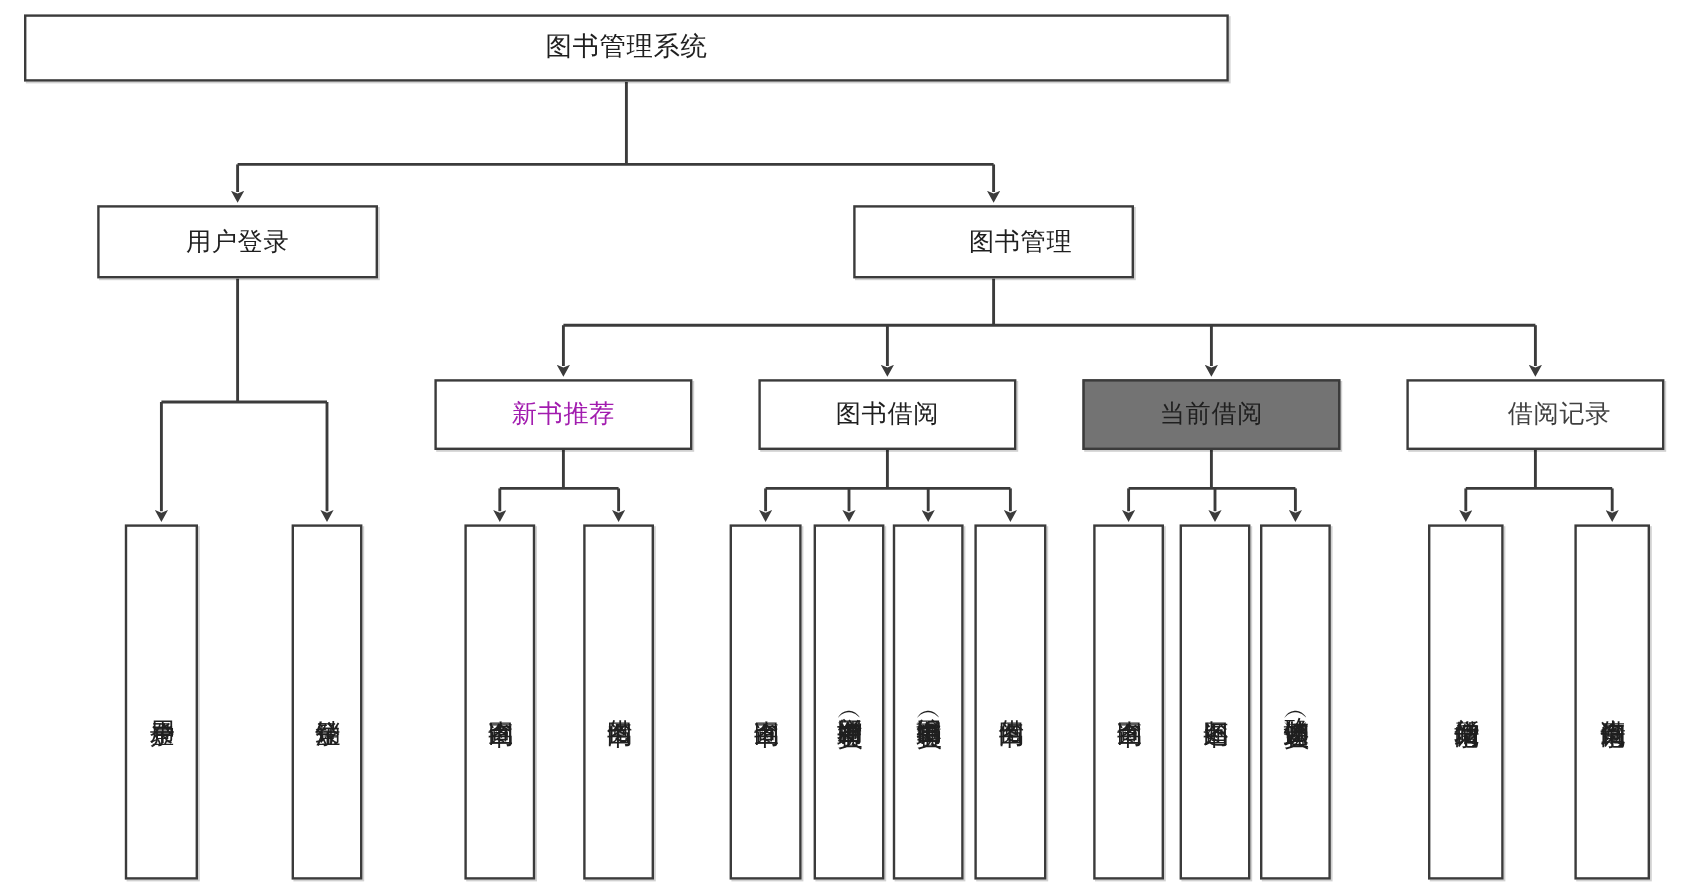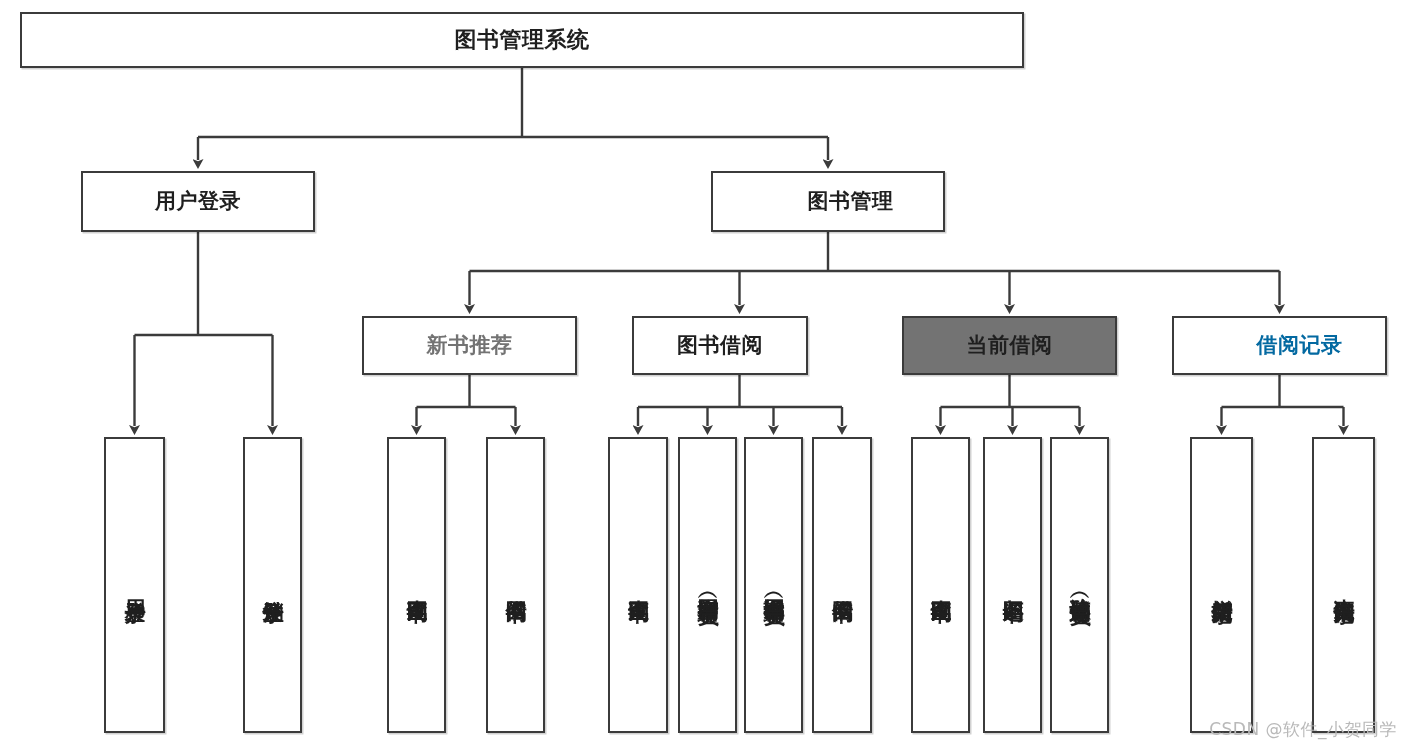--- a/index.html
+++ b/index.html
@@ -33,21 +33,20 @@
     align-items: center;
     justify-content: center;
     box-shadow: 1.5px 1.5px 0 0 rgba(0,0,0,0.18);
   }
   .node .label {
     color: #1f1f1f;
     font-size: 21px;
     line-height: 1.18;
     letter-spacing: 0.5px;
     white-space: nowrap;
-    font-weight: bold;
   }
   .node.leaf .label {
     writing-mode: vertical-rl;
     text-orientation: upright;
     font-size: 21px;
     line-height: 1.22;
     letter-spacing: 1px;
     white-space: normal;
   }
   .node.root .label { font-size: 22px; }
@@ -113,30 +112,30 @@
       <div class="node root" style="left: 20px; top: 12px; width: 1004px; height: 56px; border-color: rgb(59, 59, 59); background: rgb(255, 255, 255);">
         <span class="label" style="color: rgb(31, 31, 31);">图书管理系统</span>
       </div>
       <div class="node branch" style="left: 81px; top: 171px; width: 234px; height: 61px; border-color: rgb(59, 59, 59); background: rgb(255, 255, 255);">
         <span class="label" style="color: rgb(31, 31, 31);">用户登录</span>
       </div>
       <div class="node branch" style="left: 711px; top: 171px; width: 234px; height: 61px; border-color: rgb(59, 59, 59); background: rgb(255, 255, 255); padding-left: 45px;">
         <span class="label" style="color: rgb(31, 31, 31);">图书管理</span>
       </div>
       <div class="node branch" style="left: 362px; top: 316px; width: 215px; height: 59px; border-color: rgb(59, 59, 59); background: rgb(255, 255, 255);">
-        <span class="label" style="color: #737373;">新书推荐</span>
+        <span class="label" style="color: #a21caf;">新书推荐</span>
       </div>
-      <div class="node branch" style="left: 632px; top: 316px; width: 176px; height: 59px; border-color: rgb(59, 59, 59); background: rgb(255, 255, 255);">
+      <div class="node branch" style="left: 632px; top: 316px; width: 215px; height: 59px; border-color: rgb(59, 59, 59); background: rgb(255, 255, 255);">
         <span class="label" style="color: rgb(31, 31, 31);">图书借阅</span>
       </div>
       <div class="node branch" style="left: 902px; top: 316px; width: 215px; height: 59px; border-color: rgb(59, 59, 59); background: #737373;">
         <span class="label" style="color: rgb(31, 31, 31);">当前借阅</span>
       </div>
       <div class="node branch" style="left: 1172px; top: 316px; width: 215px; height: 59px; border-color: rgb(59, 59, 59); background: rgb(255, 255, 255);">
-        <span class="label" style="color: #0369a1; margin-left: 40px;">借阅记录</span>
+        <span class="label" style="color: #404040; margin-left: 40px;">借阅记录</span>
       </div>
       <div class="node leaf" style="left: 104px; top: 437px; width: 61px; height: 296px; border-color: rgb(59, 59, 59); background: rgb(255, 255, 255);">
         <span class="label" style="color: rgb(31, 31, 31);">用户登录</span>
       </div>
       <div class="node leaf" style="left: 243px; top: 437px; width: 59px; height: 296px; border-color: rgb(59, 59, 59); background: rgb(255, 255, 255);">
         <span class="label" style="color: rgb(31, 31, 31);">注销登录</span>
       </div>
       <div class="node leaf" style="left: 387px; top: 437px; width: 59px; height: 296px; border-color: rgb(59, 59, 59); background: rgb(255, 255, 255);">
         <span class="label" style="color: rgb(31, 31, 31);">查询图书</span>
       </div>
@@ -165,14 +164,13 @@
         <span class="label" style="color: rgb(31, 31, 31);">确认归还（管理员）</span>
       </div>
       <div class="node leaf" style="left: 1190px; top: 437px; width: 63px; height: 296px; border-color: rgb(59, 59, 59); background: rgb(255, 255, 255);">
         <span class="label" style="color: rgb(31, 31, 31);">新增借阅记录</span>
       </div>
       <div class="node leaf" style="left: 1312px; top: 437px; width: 63px; height: 296px; border-color: rgb(59, 59, 59); background: rgb(255, 255, 255);">
         <span class="label" style="color: rgb(31, 31, 31);">查询借阅记录</span>
       </div>
     </div>
 
-  <div id="watermark">CSDN @软件_小贺同学</div>
 </div>
 
 </body></html>

